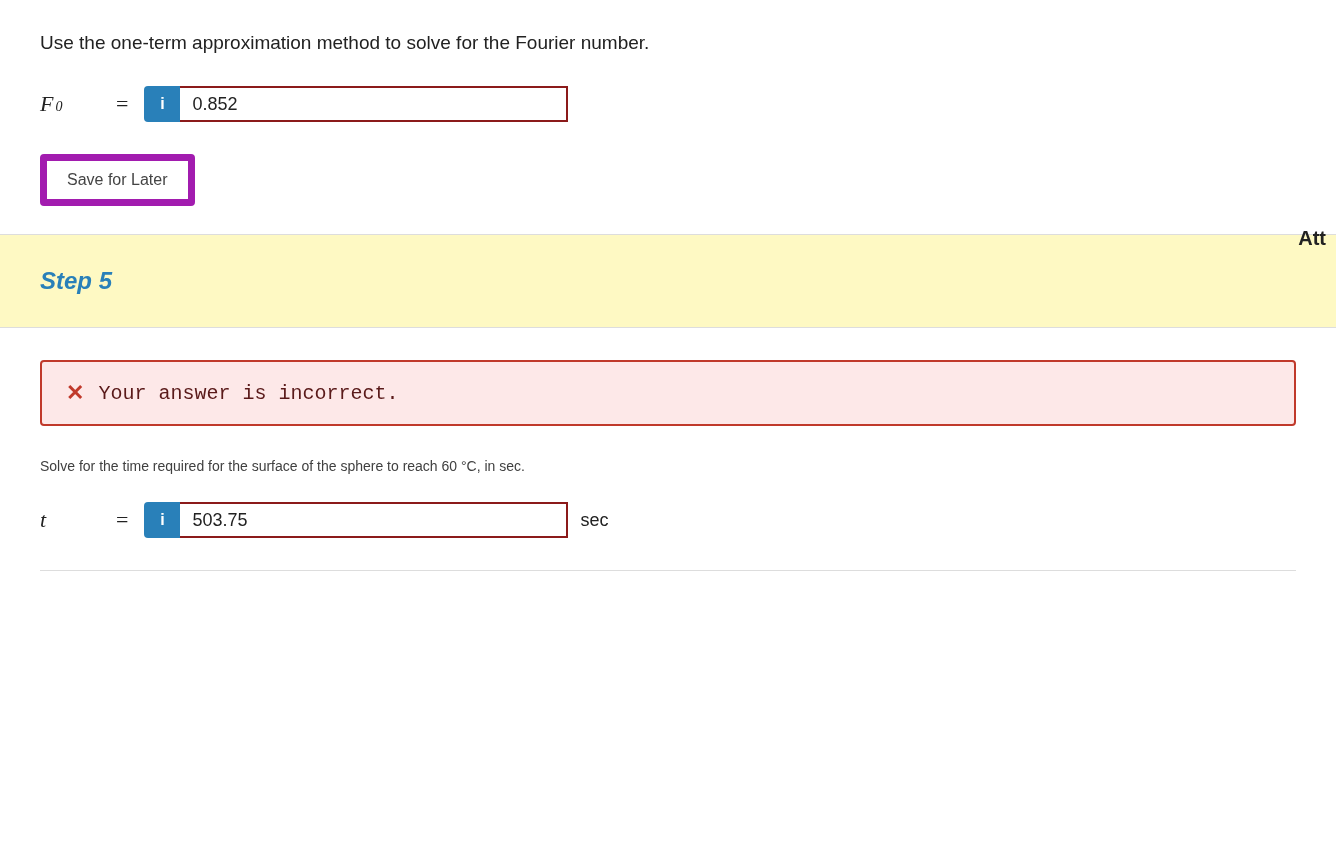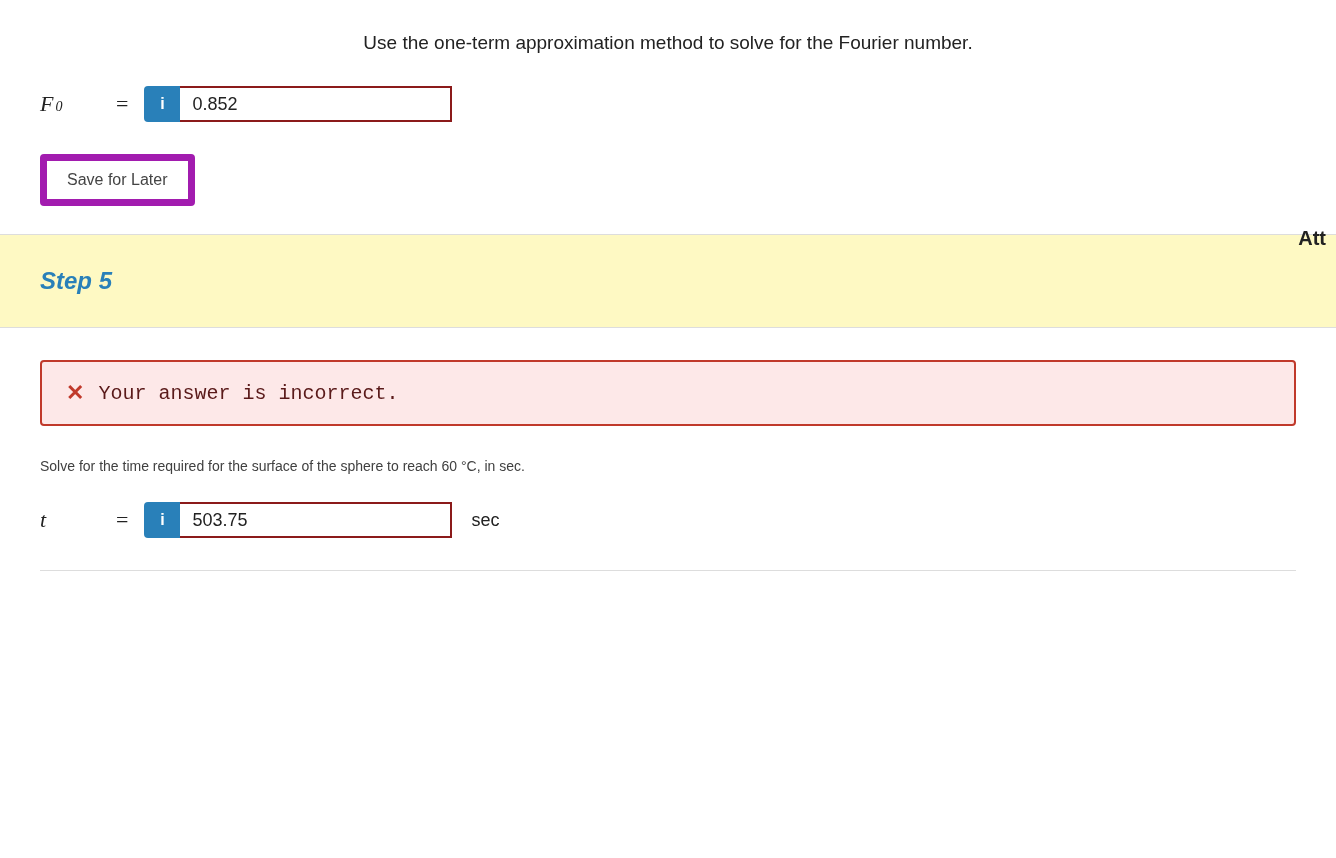--- a/index.html
+++ b/index.html
@@ -26,21 +26,20 @@
     .top-section {
       background: #ffffff;
       padding: 32px 40px 28px 40px;
     }
 
     .instruction-text {
       font-family: Arial, sans-serif;
       font-size: 19px;
       color: #222222;
       margin-bottom: 32px;
-      text-align: center;
     }
 
     .equation-row {
       display: flex;
       align-items: center;
       gap: 12px;
       margin-bottom: 32px;
     }
 
     .equation-label {
@@ -83,30 +82,30 @@
       display: flex;
       align-items: center;
     }
 
     .answer-input {
       border: 2px solid #8b1a1a;
       border-left: none;
       padding: 6px 12px;
       font-size: 18px;
       font-family: Arial, sans-serif;
-      width: 272px;
+      width: 388px;
       height: 36px;
       outline: none;
       color: #222;
     }
 
     .unit-label {
       font-family: Arial, sans-serif;
       font-size: 18px;
-      margin-left: 7px;
+      margin-left: 0;
       color: #222;
     }
 
     .save-button {
       border: 7px solid #a21caf;
       background: #ffffff;
       padding: 10px 20px;
       font-size: 16px;
       font-family: Arial, sans-serif;
       color: #444444;

